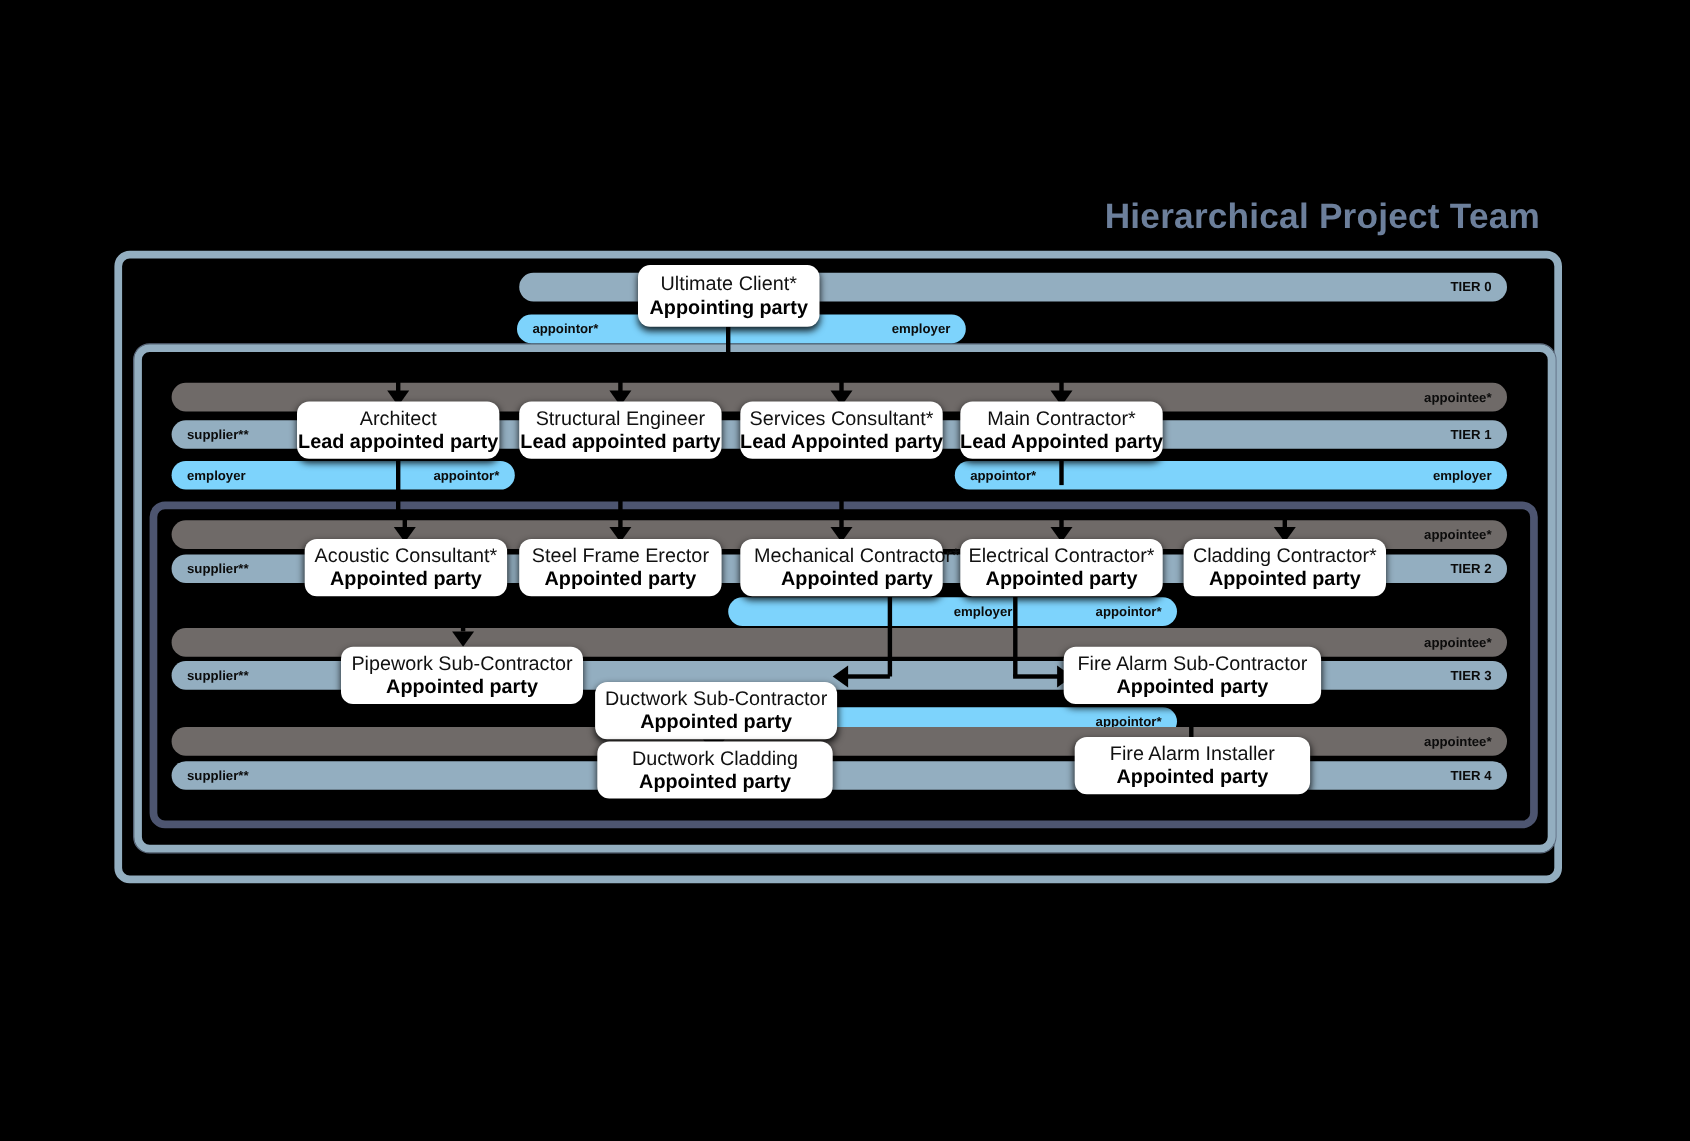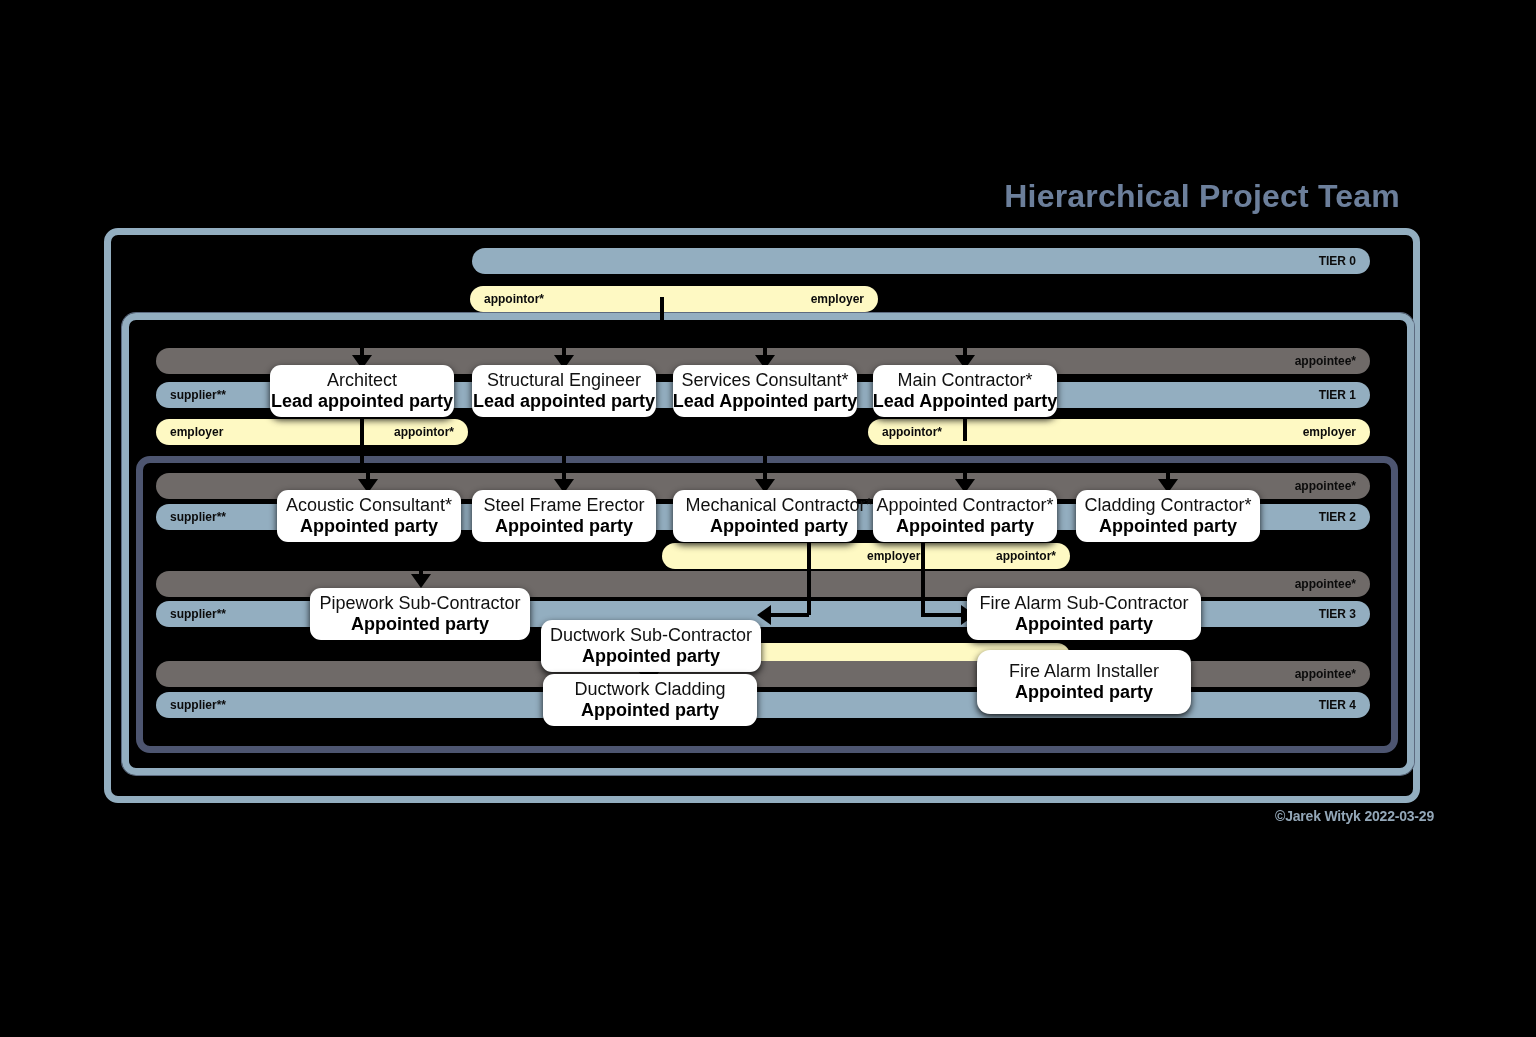--- a/index.html
+++ b/index.html
@@ -24,21 +24,21 @@
   .frame{position:absolute;border-radius:14px;box-sizing:border-box;}
   .frame-outer{left:104px;top:228px;width:1316px;height:575px;border:7px solid #93aec0;}
   .frame-mid  {left:122px;top:313px;width:1292px;height:462px;border:7px solid #93aec0;
                box-shadow:0 0 0 1px #5d6b80;}
   .frame-inner{left:136px;top:456px;width:1262px;height:297px;border:7px solid #4d5570;}
 
   
   .bar{position:absolute;height:26px;border-radius:13px;box-sizing:border-box;}
   .bar-appointee{background:#6f6a68;}
   .bar-tier{background:#93aec0;}
-  .bar-employer{background:#fef9c3;}
+  .bar-employer{background:#7dd3fc;}
   .bar span{
     position:absolute;top:50%;transform:translateY(-50%);
     font-size:12px;font-weight:bold;color:#0b0b0b;white-space:nowrap;
   }
   .lbl-left{left:14px;}
   .lbl-right{right:14px;}
   .lbl-mid{left:50%;transform:translate(-50%,-50%);}
 
   
   .node{
@@ -83,20 +83,24 @@
   <div class="frame frame-inner"></div>
 
   <div class="bar bar-tier" style="left:472px;top:248px;width:898px;">
     <span class="lbl-right">TIER 0</span>
   </div>
   <div class="bar bar-employer" style="left:470px;top:286px;width:408px;">
     <span class="lbl-left">appointor*</span>
     <span class="lbl-right">employer</span>
   </div>
 
+  <div class="node" style="left:580px;top:241px;width:165px;height:56px;">
+    <div class="l1">Ultimate Client*</div>
+    <div class="l2">Appointing party</div>
+  </div>
 
   <div class="conn vline" style="left:660px;top:297px;height:46px;"></div>
   <div class="conn hline" style="left:362px;top:341px;width:604px;"></div>
   <div class="conn vline" style="left:360px;top:341px;height:18px;"></div>
   <div class="arrow-down" style="left:352px;top:355px;"></div>
   <div class="conn vline" style="left:562px;top:341px;height:18px;"></div>
   <div class="arrow-down" style="left:554px;top:355px;"></div>
   <div class="conn vline" style="left:763px;top:341px;height:18px;"></div>
   <div class="arrow-down" style="left:755px;top:355px;"></div>
   <div class="conn vline" style="left:963px;top:341px;height:18px;"></div>
@@ -169,21 +173,21 @@
   </div>
   <div class="node" style="left:472px;top:490px;width:184px;height:52px;">
     <div class="l1">Steel Frame Erector</div>
     <div class="l2">Appointed party</div>
   </div>
   <div class="node" style="left:673px;top:490px;width:184px;height:52px;padding-left:28px;">
     <div class="l1">Mechanical Contractor*</div>
     <div class="l2">Appointed party</div>
   </div>
   <div class="node" style="left:873px;top:490px;width:184px;height:52px;">
-    <div class="l1">Appointed Contractor*</div>
+    <div class="l1">Electrical Contractor*</div>
     <div class="l2">Appointed party</div>
   </div>
   <div class="node" style="left:1076px;top:490px;width:184px;height:52px;">
     <div class="l1">Cladding Contractor*</div>
     <div class="l2">Appointed party</div>
   </div>
 
   <div class="conn vline" style="left:807px;top:542px;height:73px;"></div>
   <div class="conn vline" style="left:921px;top:542px;height:73px;"></div>
   <div class="conn hline" style="left:765px;top:613px;width:44px;"></div>
@@ -229,19 +233,18 @@
   </div>
   <div class="bar bar-tier" style="left:156px;top:692px;width:1214px;">
     <span class="lbl-left">supplier**</span>
     <span class="lbl-right">TIER 4</span>
   </div>
 
   <div class="node" style="left:543px;top:674px;width:214px;height:52px;">
     <div class="l1">Ductwork Cladding</div>
     <div class="l2">Appointed party</div>
   </div>
-  <div class="node" style="left:977px;top:650px;width:214px;height:64px;border-radius:13px;">
+  <div class="node" style="left:977px;top:670px;width:214px;height:52px;">
     <div class="l1">Fire Alarm Installer</div>
     <div class="l2">Appointed party</div>
   </div>
 
-  <div class="copyright">©Jarek Wityk 2022-03-29</div>
 </div>
 
 </body></html>

